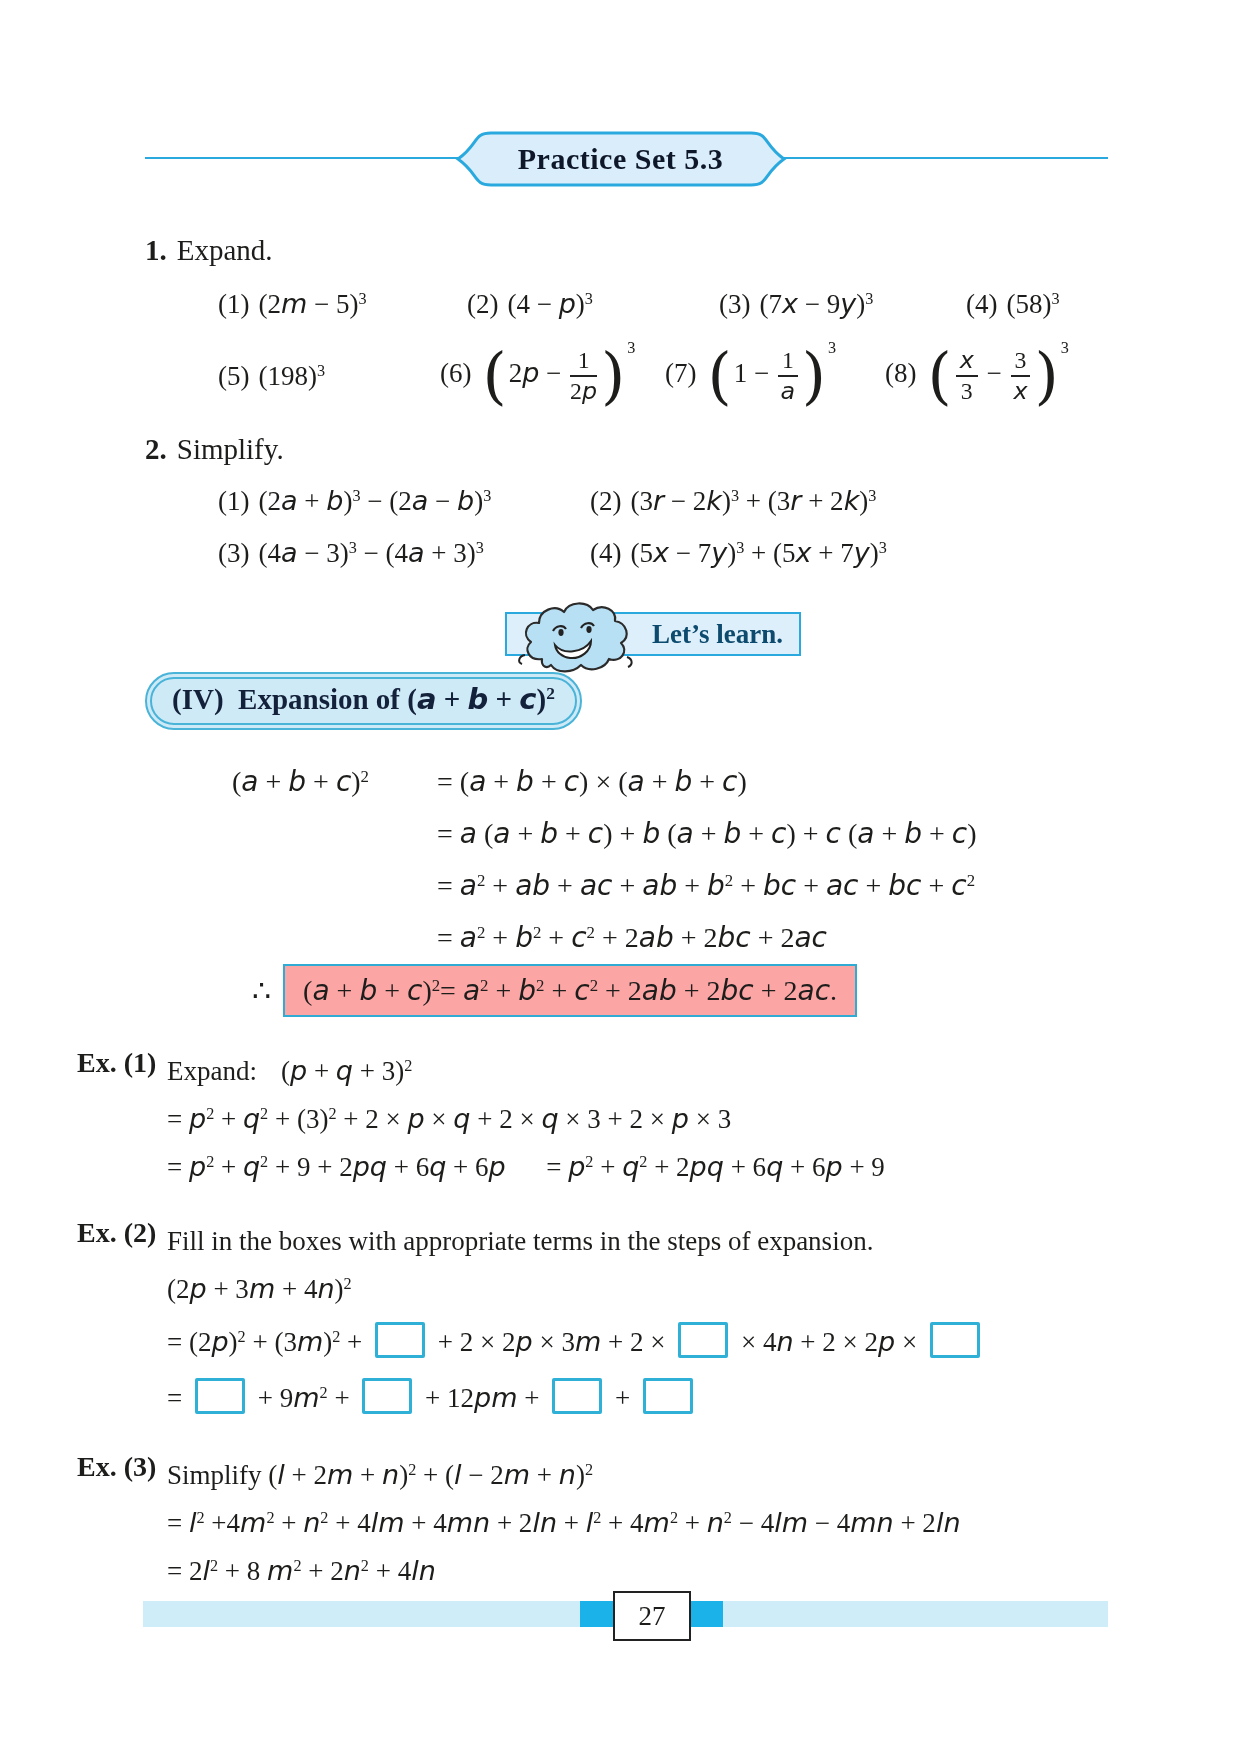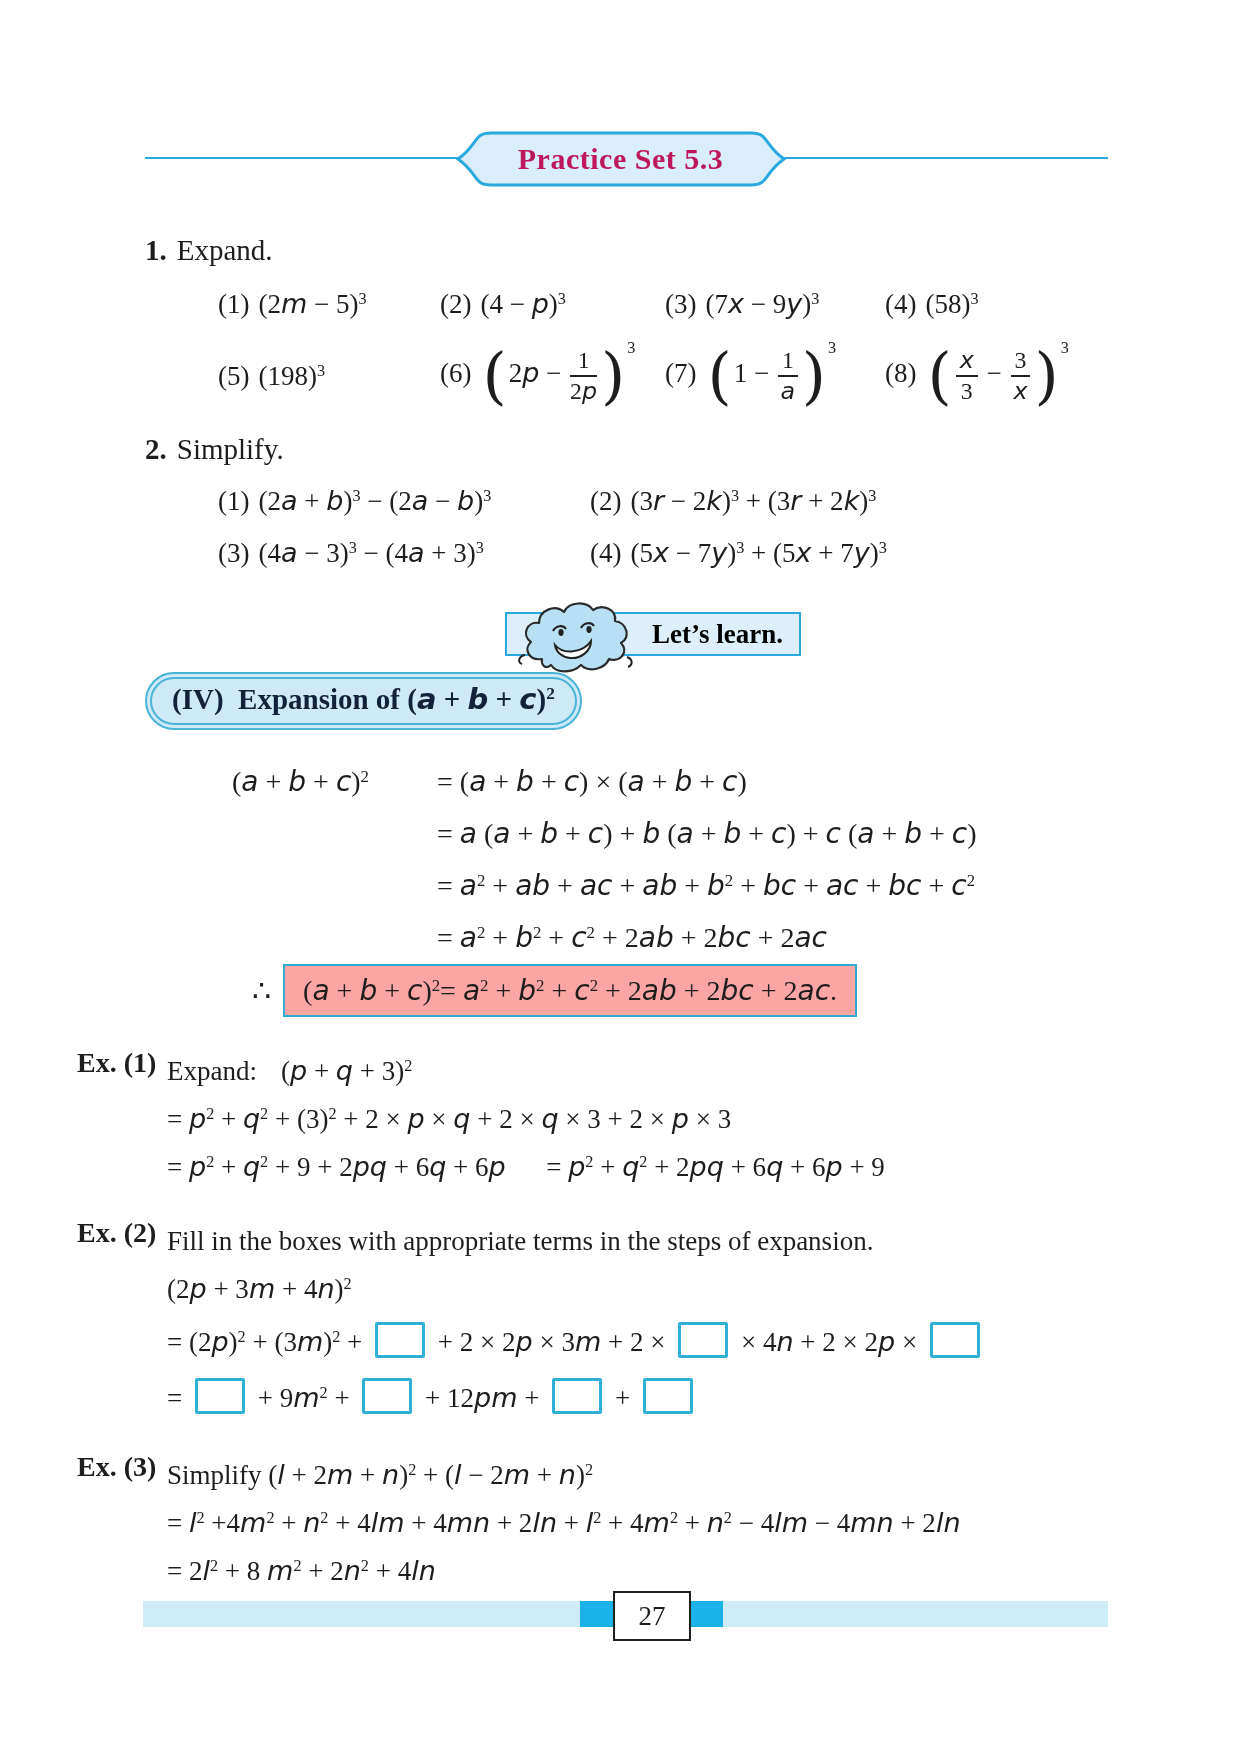--- a/index.html
+++ b/index.html
@@ -8,29 +8,29 @@
     font-family:"Liberation Serif", serif; color:#1d1d1b; overflow:hidden;
   }
 
   
   .header { position:relative; margin-top:128px; height:62px; }
   .header-line { position:absolute; left:145px; right:133px; top:29px; border-top:2px solid #2aa9de; }
   .ribbon { position:absolute; left:50%; transform:translateX(-50%); top:0; width:332px; height:62px; }
   .ribbon svg { position:absolute; left:0; top:0; }
   .ribbon-title {
     position:absolute; inset:0; display:flex; align-items:center; justify-content:center;
-    font-weight:bold; font-size:30px; color:#be185d; letter-spacing:0.5px;
+    font-weight:bold; font-size:30px; color:#0f172a; letter-spacing:0.5px;
   }
 
   
   .q-head { margin:44px 16px 0 145px; font-size:29px; }
   .q-head2 { margin-top:10px; }
   .q-num { font-weight:bold; margin-right:10px; }
   .cols { display:flex; align-items:center; margin-left:218px; font-size:27px; white-space:nowrap; }
-  .row1 { margin-top:14px; height:46px; }
+  .row1 { margin-top:14px; height:46px;gap:27px; }
   .row2 { margin-top:2px; height:94px; }
   .srow1 { margin-top:12px; height:46px; }
   .srow2 { margin-top:6px; height:46px; }
   .cell1 { width:222px; } .cell2 { width:225px; } .cell3 { width:220px; } .cell4 { flex:1; }
   .swide { width:372px; }
   .qlabel { margin-right:9px; }
 
   
   .math .v, .v { font-family:"DejaVu Sans", sans-serif; font-style:italic; font-weight:400; }
   sup { font-size:0.6em; vertical-align:0.55em; line-height:0; }
@@ -41,21 +41,21 @@
   .fden { display:block; padding-top:1px; }
   .fill-box {
     display:inline-block; width:44px; height:30px; border:3px solid #2fb0d6;
     background:#ffffff; vertical-align:-7px; margin:0 6px; border-radius:2px;
   }
 
   
   .lets-learn {
     position:relative; margin:36px 0 0 505px; width:296px; height:44px; box-sizing:border-box;
     background:#ddeffa; border:2px solid #2aa9de; display:flex; align-items:center;
-    justify-content:flex-end; padding-right:16px; font-size:27px; font-weight:bold; color:#000000;
+    justify-content:flex-end; padding-right:16px; font-size:27px; font-weight:bold; color:#0c4a6e;
   }
   .cloud-svg { position:absolute; left:8px; top:-17px; }
 
   
   .pill-row { margin:16px 12px 0 145px; }
   .pill { display:inline-block; border:2px solid #49b4d8; border-radius:32px; padding:3px; background:#cfeaf7; }
   .pill-inner {
     display:inline-block; border:2px solid #49b4d8; border-radius:28px; background:#cfeaf7;
     padding:3px 20px 7px; font-size:29px; font-weight:bold; color:#14213a;
   }

